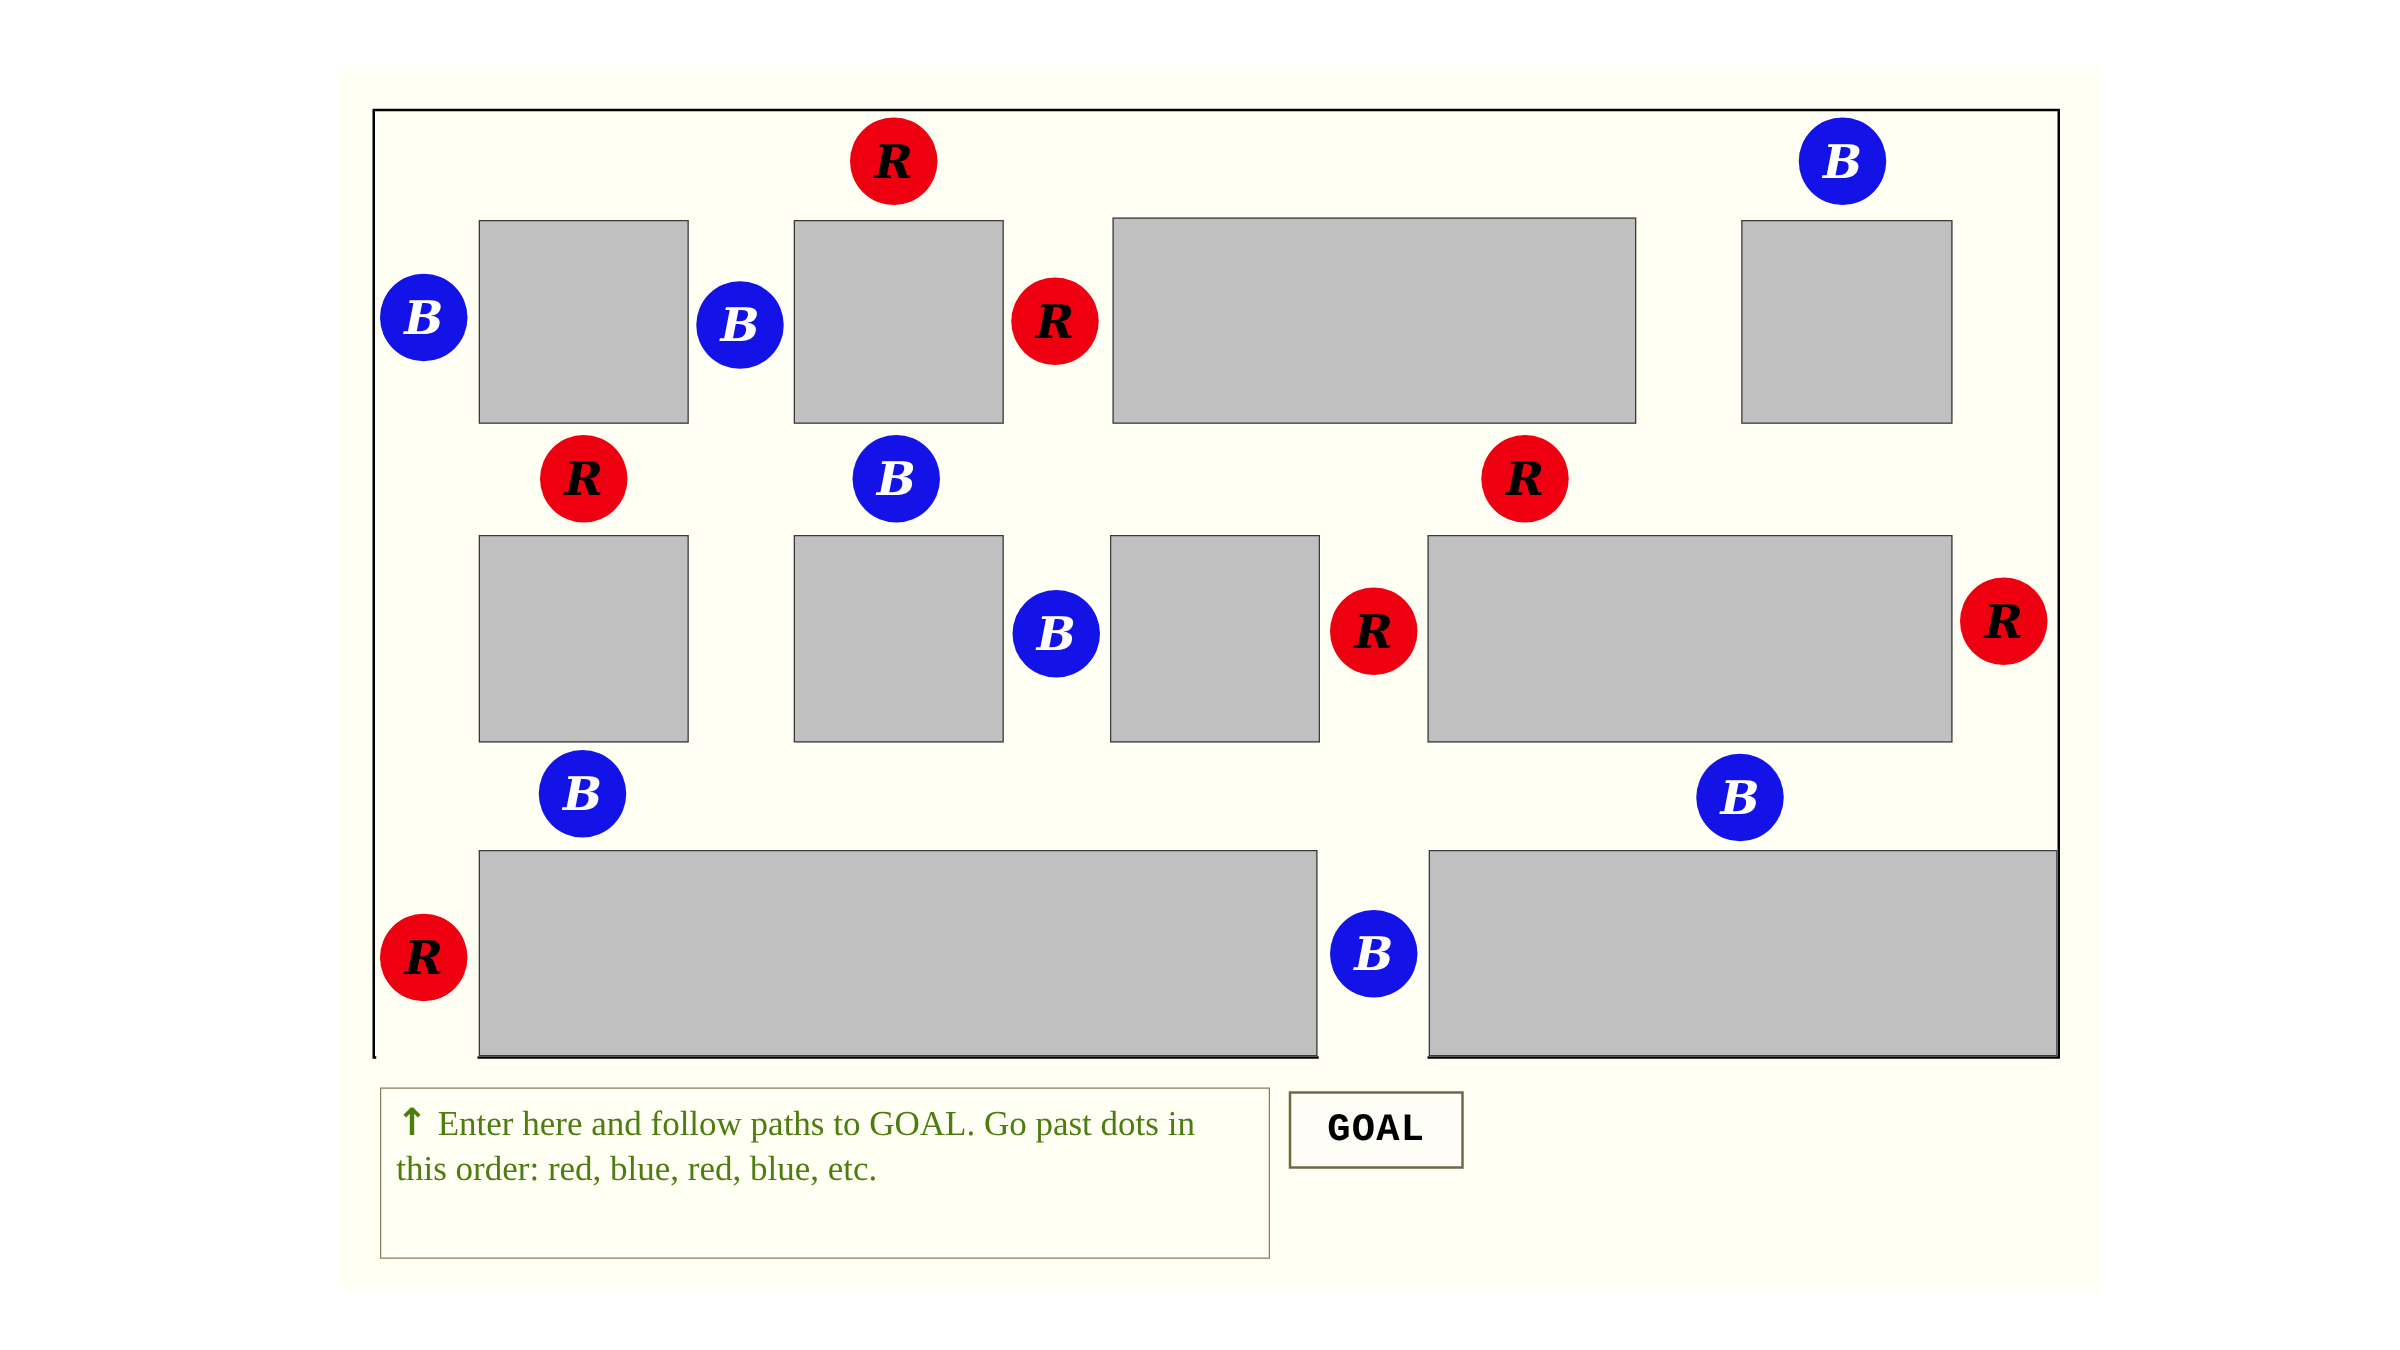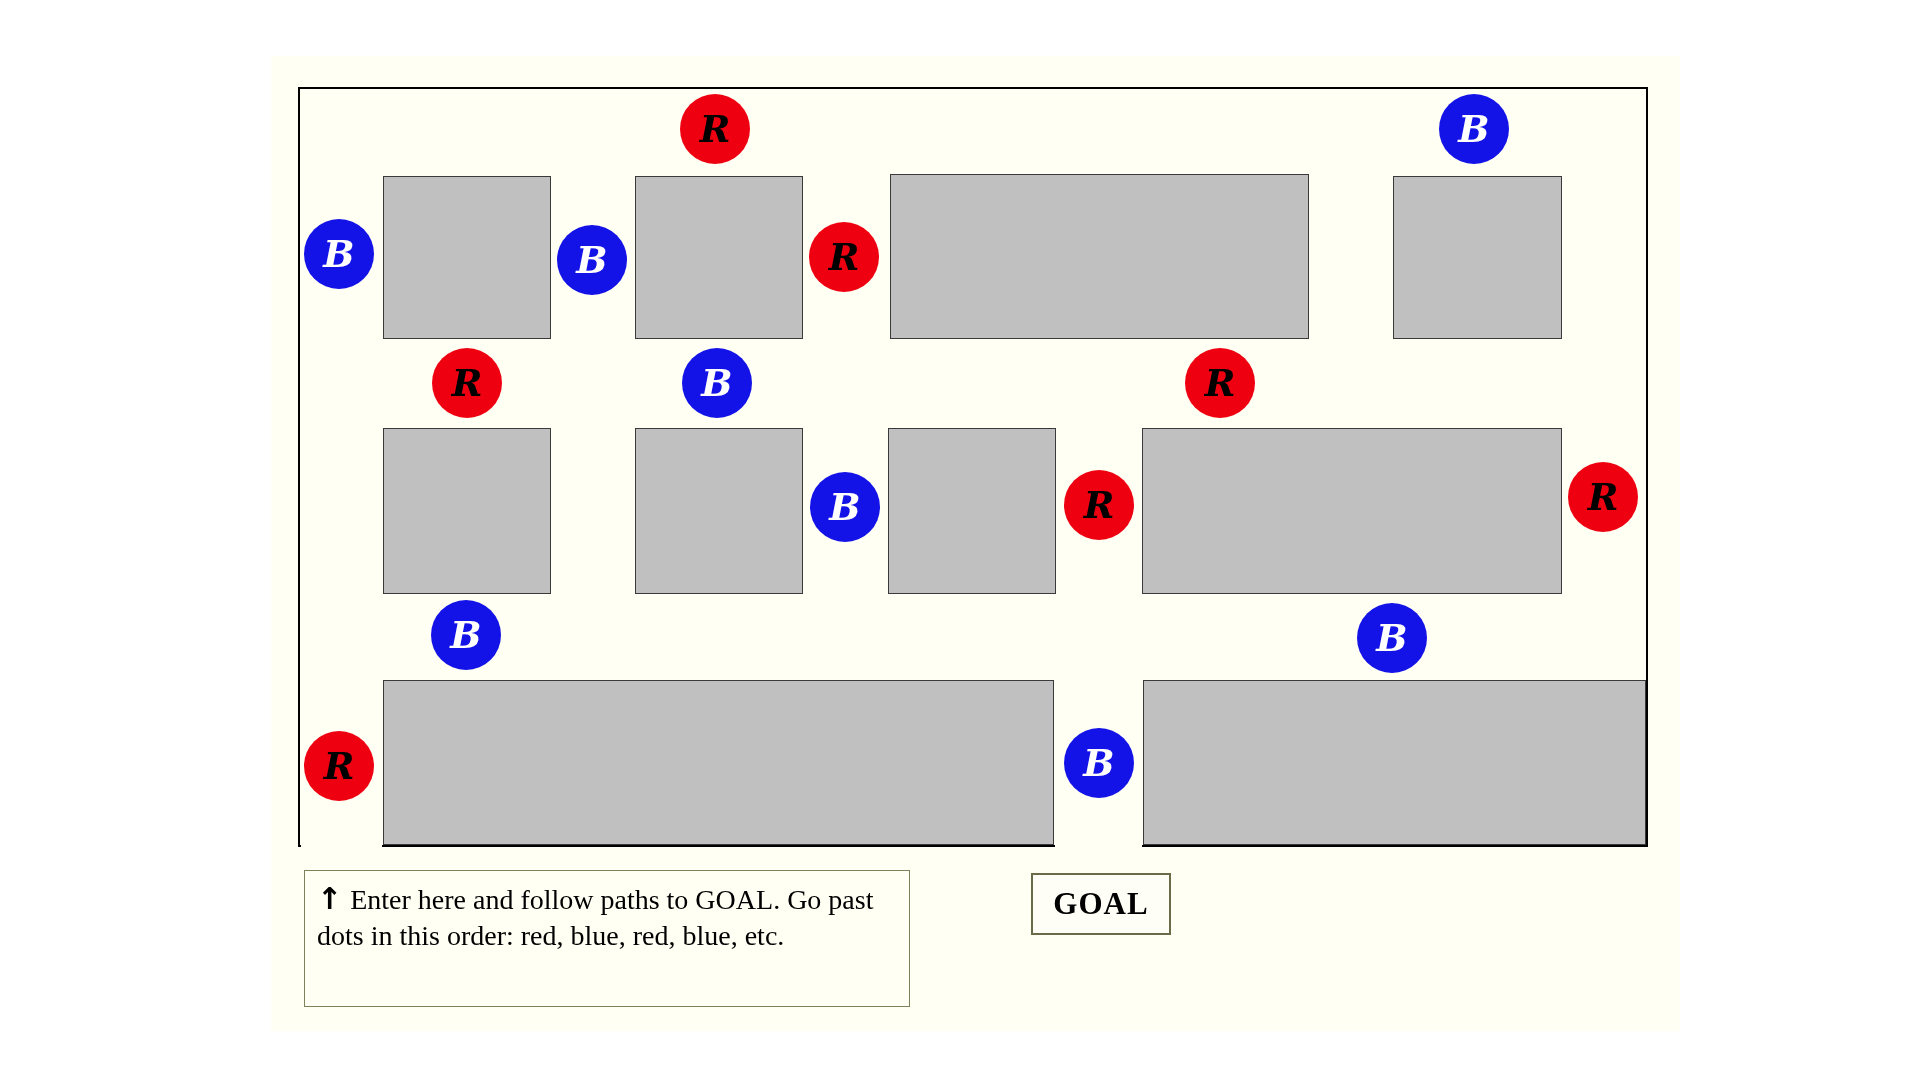--- a/index.html
+++ b/index.html
@@ -37,42 +37,42 @@
   .dot.red{background:var(--red,#ee0011);color:var(--letter-on-red,#000);}
   .dot.blue{background:var(--blue,#1313e8);color:var(--letter-on-blue,#fff);}
   .gap-mask{
     position:absolute;height:8px;top:842px;
     background:var(--panel-bg,#fffff4);
     z-index:2;
   }
   .gap-entrance{left:301px;width:81px;}
   .gap-exit{left:1055px;width:87px;}
   .instructions{
-    position:absolute;left:304px;top:870px;width:606px;height:137px;
+    position:absolute;left:304px;top:870px;width:712px;height:137px;
     box-sizing:border-box;
     border:1px solid #80805a;
     background:var(--panel-bg,#fffff4);
     padding:8px 12px 0 12px;
-    font-size:28px;line-height:1.3;color:#000000;
+    font-size:28px;line-height:1.3;color:#4d7c0f;
     z-index:2;
   }
   .instructions .arrow{
     font-family:"DejaVu Sans",sans-serif;
     font-weight:bold;font-size:30px;margin-right:8px;
   }
   .goal{
     position:absolute;left:1031px;top:873px;width:140px;height:62px;
     box-sizing:border-box;
     border:2px solid #6b6b47;
     background:#fefef6;
     display:flex;align-items:center;justify-content:center;
     z-index:2;
   }
   .goal span{
-    font-family:Liberation Serif, serif;
+    font-family:Liberation Mono, monospace;
     font-weight:bold;font-size:31px;letter-spacing:1px;color:#000;
   }
 </style>
 </head>
 <body>
 
 <div class="page">
   <div class="panel"></div>
 
   <div class="maze"></div>

